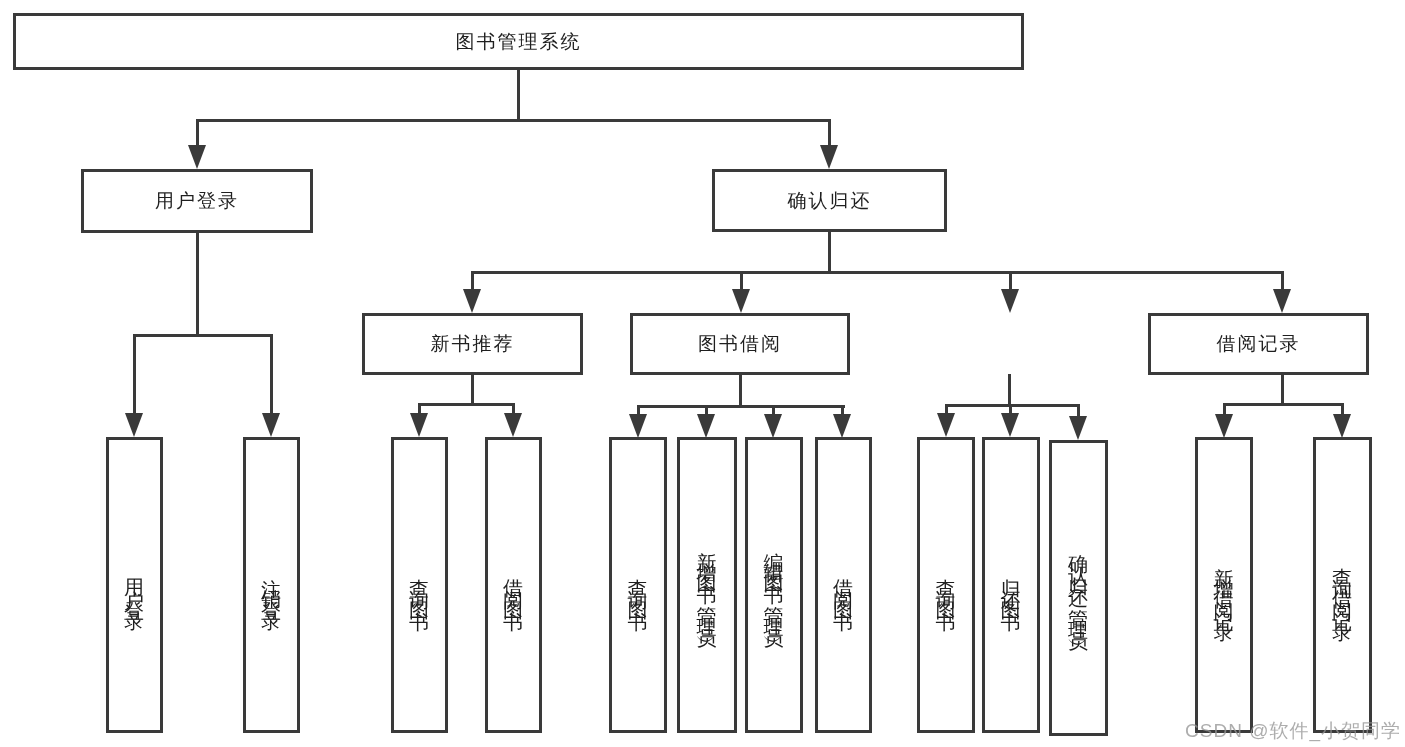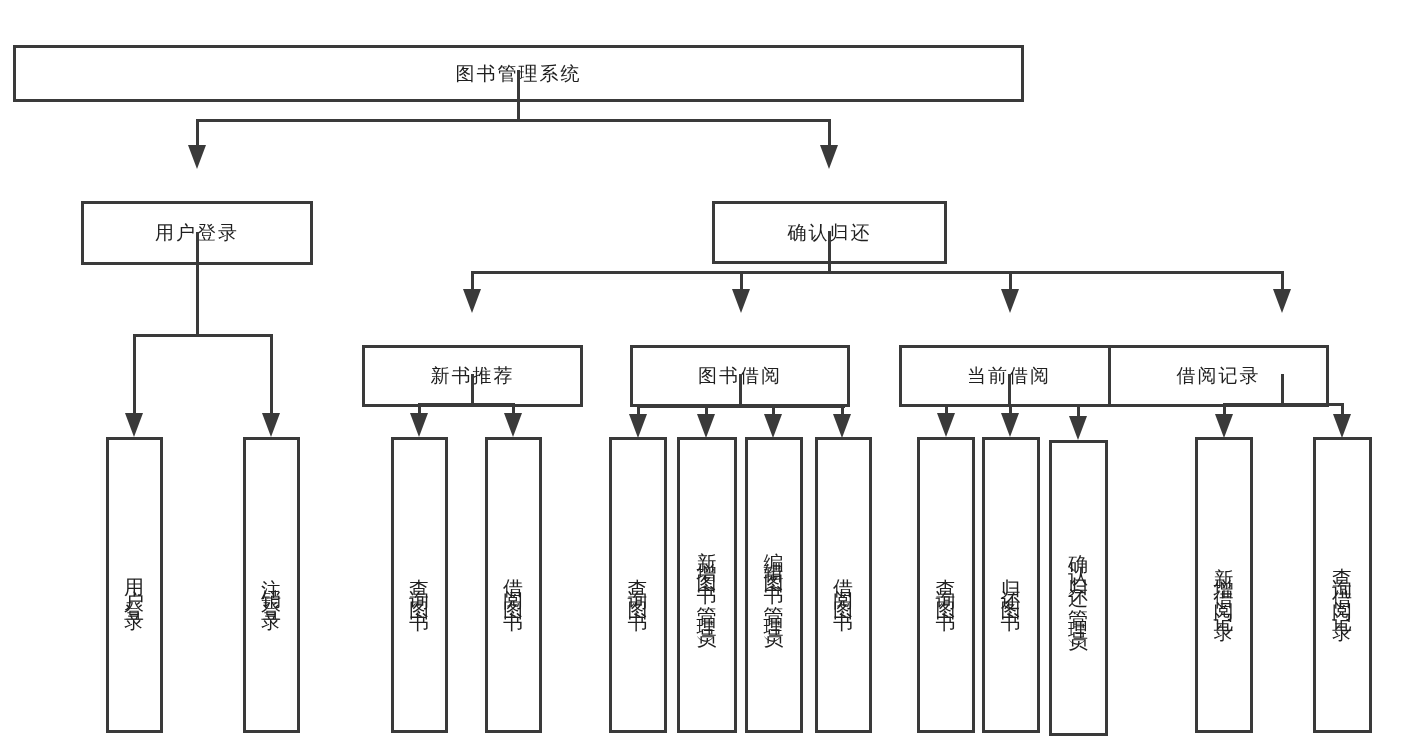--- a/index.html
+++ b/index.html
@@ -4,21 +4,21 @@
 <style>
   html,body{margin:0;padding:0;background:#fff;}
   #canvas{
     position:relative;width:1405px;height:747px;background:#fff;overflow:hidden;
     font-family:"Liberation Sans","DejaVu Sans",sans-serif;
   }
   .box{
     position:absolute;box-sizing:border-box;border:3px solid #3a3a3a;background:#fff;
     display:flex;align-items:center;justify-content:center;color:#1f1f1f;
   }
-  .hbox{font-size:19px;letter-spacing:2px;margin-top:32px;}
+  .hbox{font-size:19px;letter-spacing:2px;}
   .vbox{padding:4px 0;}
   .vtext{writing-mode:vertical-rl;letter-spacing:11px;font-size:20px;line-height:1.1;}
   .hline{position:absolute;height:3px;background:#3a3a3a;}
   .vline{position:absolute;width:3px;background:#3a3a3a;}
   .arrow{
     position:absolute;width:0;height:0;
     border-left:9px solid transparent;border-right:9px solid transparent;
     border-top:24px solid #3a3a3a;
   }
   .watermark{
@@ -66,24 +66,21 @@
   <div class="arrow" style="left:1001px;top:289px;"></div>
   <div class="vline" style="left:1281px;top:271px;height:20px;"></div>
   <div class="arrow" style="left:1273px;top:289px;"></div>
 
   <div class="box hbox" style="left:630px;top:313px;width:220px;height:62px;">
     <span>图书借阅</span>
   </div>
   <div class="box hbox" style="left:362px;top:313px;width:221px;height:62px;">
     <span>新书推荐</span>
   </div>
-  <div class="box hbox" style="left:899px;top:313px;width:220px;height:62px;">
-    <span>当前借阅</span>
-  </div>
-  <div class="box hbox" style="left:1108px;top:313px;width:221px;height:62px;">
+  <div class="box hbox" style="left:1148px;top:313px;width:221px;height:62px;">
     <span>借阅记录</span>
   </div>
 
   <div class="vline" style="left:471px;top:374px;height:31px;"></div>
   <div class="hline" style="left:418px;top:403px;width:97px;"></div>
   <div class="vline" style="left:418px;top:403px;height:14px;"></div>
   <div class="arrow" style="left:410px;top:413px;"></div>
   <div class="vline" style="left:512px;top:403px;height:14px;"></div>
   <div class="arrow" style="left:504px;top:413px;"></div>
 
@@ -151,14 +148,15 @@
     <span class="vtext">确认归还（管理员）</span>
   </div>
 
   <div class="box vbox" style="left:1195px;top:437px;width:58px;height:296px;">
     <span class="vtext">新增借阅记录</span>
   </div>
   <div class="box vbox" style="left:1313px;top:437px;width:59px;height:296px;">
     <span class="vtext">查询借阅记录</span>
   </div>
 
+  <div class="watermark">CSDN @软件_小贺同学</div>
 
 </div>
 
 </body></html>

